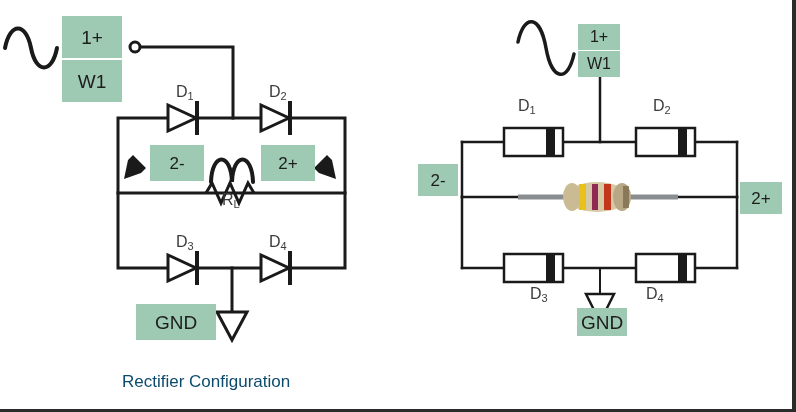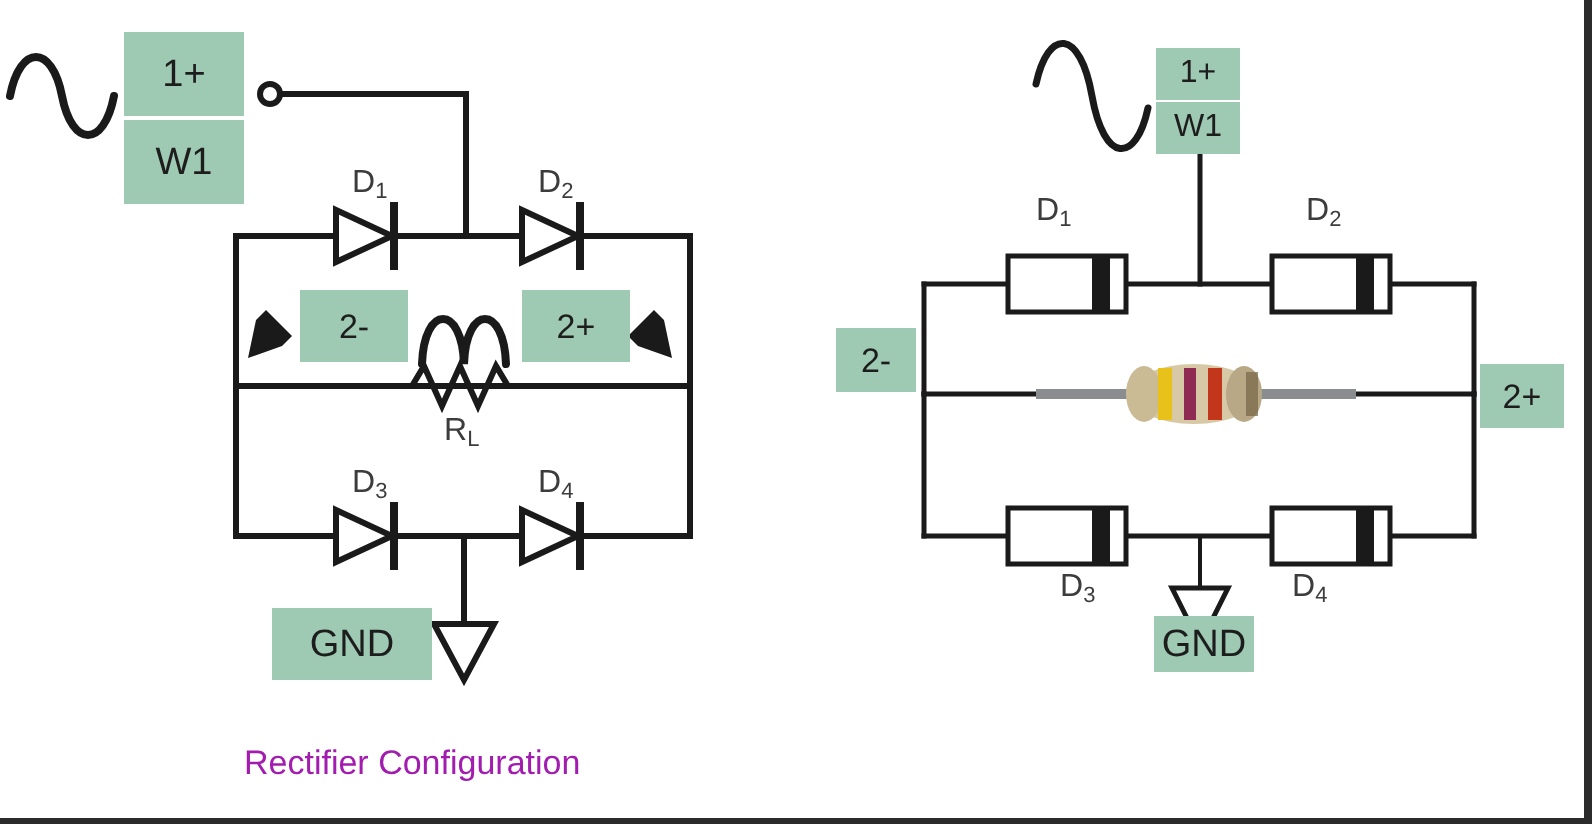--- a/index.html
+++ b/index.html
@@ -77,21 +77,21 @@
     white-space: nowrap;
   }
   .lbl sub {
     font-size: 11px;
     vertical-align: baseline;
     position: relative;
     top: 3px;
   }
   .caption {
     position: absolute;
-    color: #a21caf;
+    color: #0c4a6e;
     font-family: "Liberation Sans", sans-serif;
     font-size: 17px;
     white-space: nowrap;
   }
 </style>
 </head>
 <body>
 
 <div id="stage">
 
@@ -157,21 +157,21 @@
     </div>
     <div class="lbl" style="left:269px; top:84px;">
       <span>D</span><sub>2</sub>
     </div>
     <div class="lbl" style="left:176px; top:234px;">
       <span>D</span><sub>3</sub>
     </div>
     <div class="lbl" style="left:269px; top:234px;">
       <span>D</span><sub>4</sub>
     </div>
-    <div class="lbl" style="left:222px; top:208px;">
+    <div class="lbl" style="left:222px; top:192px;">
       <span>R</span><sub>L</sub>
     </div>
 
     <div class="caption" style="left:122px; top:372px;">Rectifier Configuration</div>
   </div>
 
   <div class="panel" id="panel-right">
 
     <svg class="svg-layer" width="396" height="412" viewBox="0 0 396 412">
 

